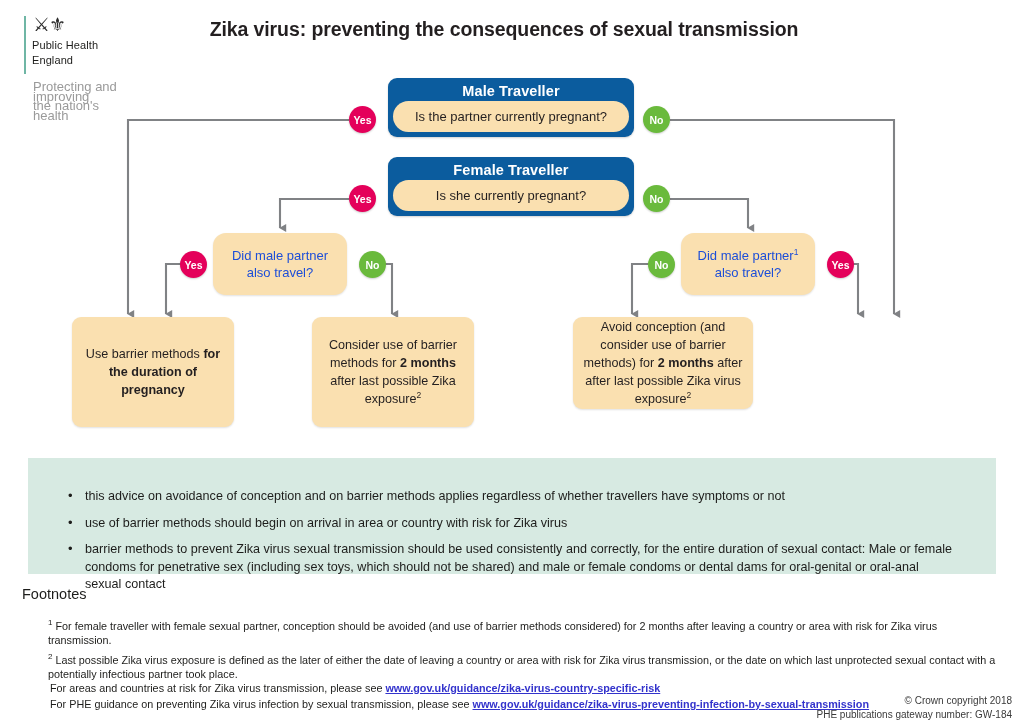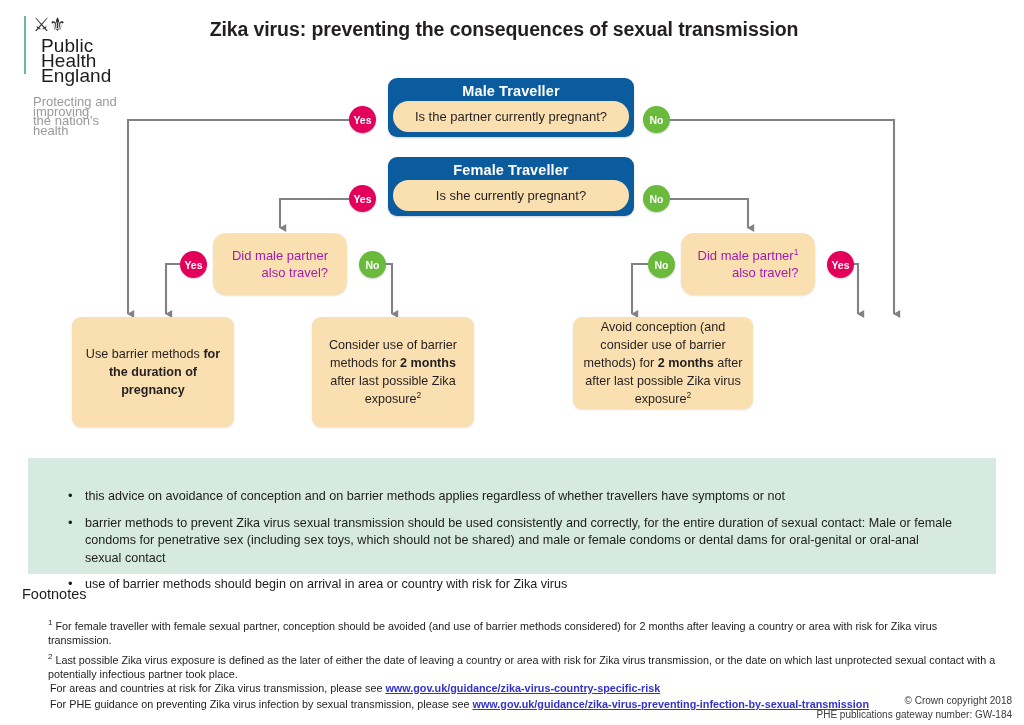--- a/index.html
+++ b/index.html
@@ -17,21 +17,21 @@
   
   #phe-logo { position: absolute; left: 24px; top: 14px; width: 110px; }
   #phe-logo .logo-rule {
     position: absolute; left: 0; top: 2px; width: 2px; height: 58px; background: #6fb6a5;
   }
   #phe-logo .crest {
     margin-left: 9px; width: 26px; height: 22px; line-height: 22px;
     font-size: 19px; color: #2b2b2b; letter-spacing: -1px;
   }
   #phe-logo .logo-name {
-    margin-left: 17px; font-size: 19px; line-height: 15px; color: #1d1d1b;
+    margin-left: 8px; font-size: 11px; line-height: 15px; color: #1d1d1b;
     letter-spacing: .1px; margin-top: 2px;
   }
   #phe-logo .logo-strap {
     margin-left: 9px; margin-top: 14px; font-size: 13px; line-height: 9.5px;
     color: #9a9a9a;
   }
 
   
   #title {
     position: absolute; left: 0; right: 16px; top: 18px;
@@ -53,21 +53,21 @@
     line-height: 19px; letter-spacing: .1px;
   }
   .traveller .t-body {
     background: #fae0b0; border-radius: 18px; text-align: center;
     font-size: 13px; line-height: 17px; color: #231f20; padding: 7px 10px;
   }
 
   
   .decision {
     position: absolute; background: #fae0b0; border-radius: 13px;
-    text-align: right; font-size: 13px; line-height: 17px; color: #a21caf;
+    text-align: center; font-size: 13px; line-height: 17px; color: #1d4ed8;
     display: flex; align-items: center; justify-content: center;
     padding: 6px 7px; box-shadow: 0 1px 2px rgba(0,0,0,.12);
   }
 
   
   .outcome {
     position: absolute; background: #fae0b0; border-radius: 9px;
     text-align: center; font-size: 12.6px; line-height: 18px; color: #231f20;
     display: flex; align-items: center; justify-content: center;
     padding: 8px 9px; box-shadow: 0 1px 2px rgba(0,0,0,.12);
@@ -205,22 +205,22 @@
     <div class="oc-text"><span>Consider use of barrier methods for </span><b>2 months</b><span> after last possible Zika exposure</span><sup>2</sup></div>
   </div>
   <div class="outcome" id="outcome-avoid-2-months" style="left:573px; top:317px; width:180px; height:92px;">
     <div class="oc-text"><span>Avoid conception (and consider use of barrier methods) for </span><b>2 months</b><span> after after last possible Zika virus exposure</span><sup>2</sup></div>
   </div>
 </div>
 
 <div id="advice">
   <ul>
     <li>this advice on avoidance of conception and on barrier methods applies regardless of whether travellers have symptoms or not</li>
+    <li>use of barrier methods should begin on arrival in area or country with risk for Zika virus</li>
     <li>barrier methods to prevent Zika virus sexual transmission should be used consistently and correctly, for the entire duration of sexual contact: Male or female condoms for penetrative sex (including sex toys, which should not be shared) and male or female condoms or dental dams for oral-genital or oral-anal sexual contact</li>
-    <li>use of barrier methods should begin on arrival in area or country with risk for Zika virus</li>
   </ul>
 </div>
 
 <div id="footnotes">
   <div id="fn-title">Footnotes</div>
   <div class="fn">
     <span class="marker">1</span>
     <span>For female traveller with female sexual partner, conception should be avoided (and use of barrier methods considered) for 2 months after leaving a country or area with risk for Zika virus transmission.</span>
   </div>
   <div class="fn">

